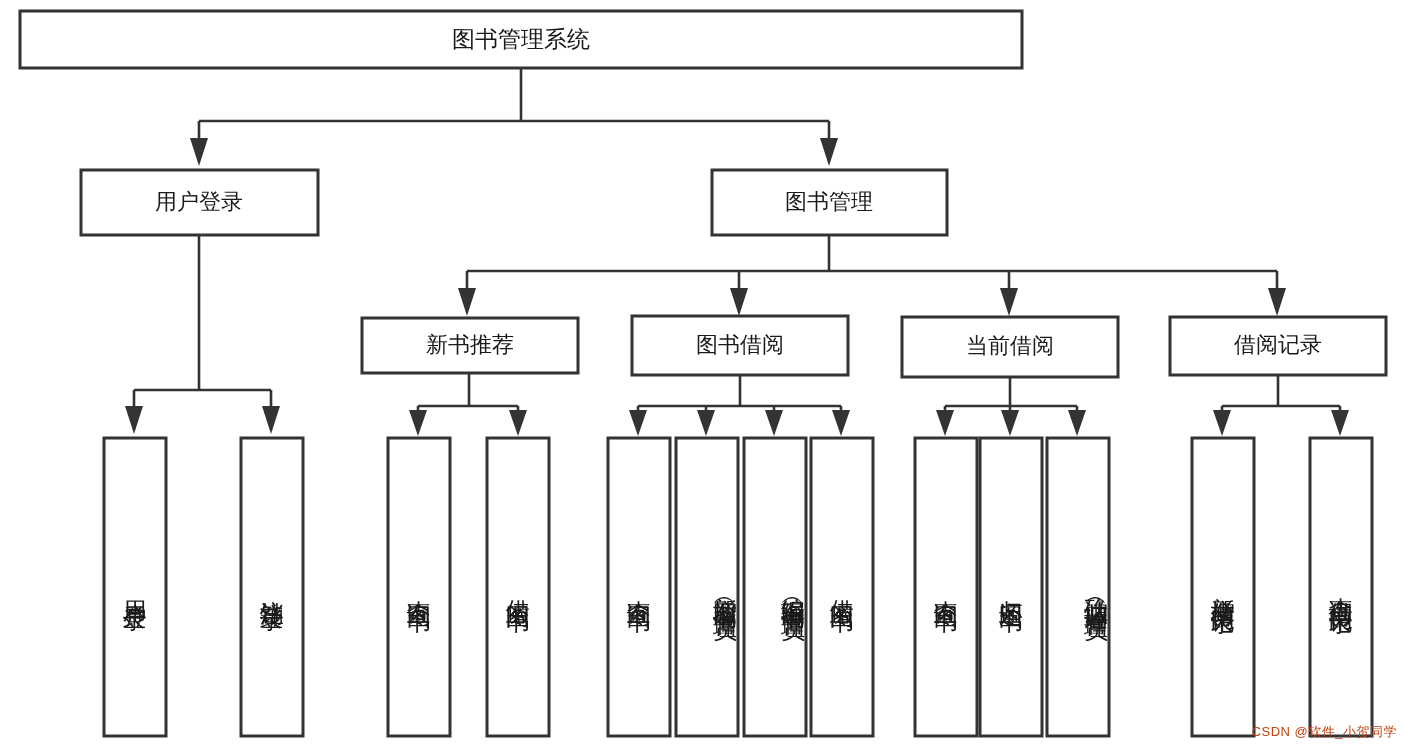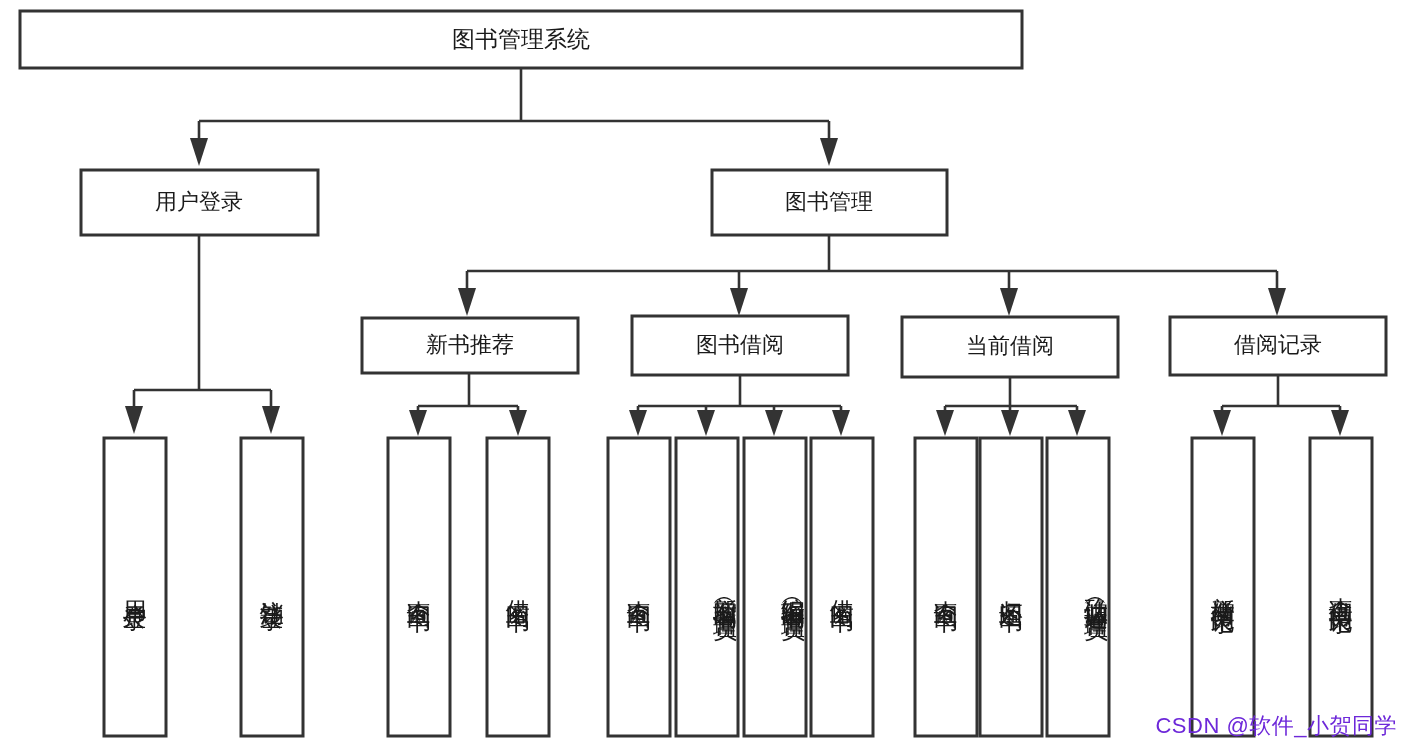--- a/index.html
+++ b/index.html
@@ -68,22 +68,22 @@
     align-items: center;
     justify-content: center;
     white-space: nowrap;
     pointer-events: none;
   }
   .watermark {
     position: absolute;
     right: 8px;
     bottom: 6px;
     font-family: "Liberation Sans", "DejaVu Sans", sans-serif;
-    font-size: 22px;
-    color: #6d28d9;
+    font-size: 13px;
+    color: #c2410c;
     white-space: nowrap;
     letter-spacing: 0.5px;
   }
 </style>
 </head>
 <body>
 
 <div id="diagram-root">
 
   <svg class="diagram-canvas" viewBox="0 0 1405 747">

